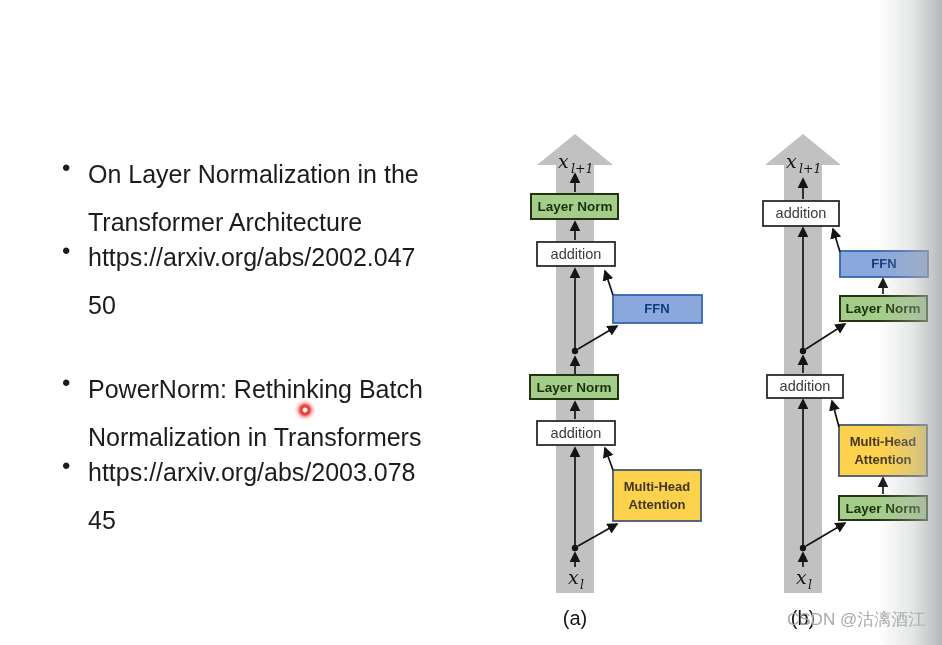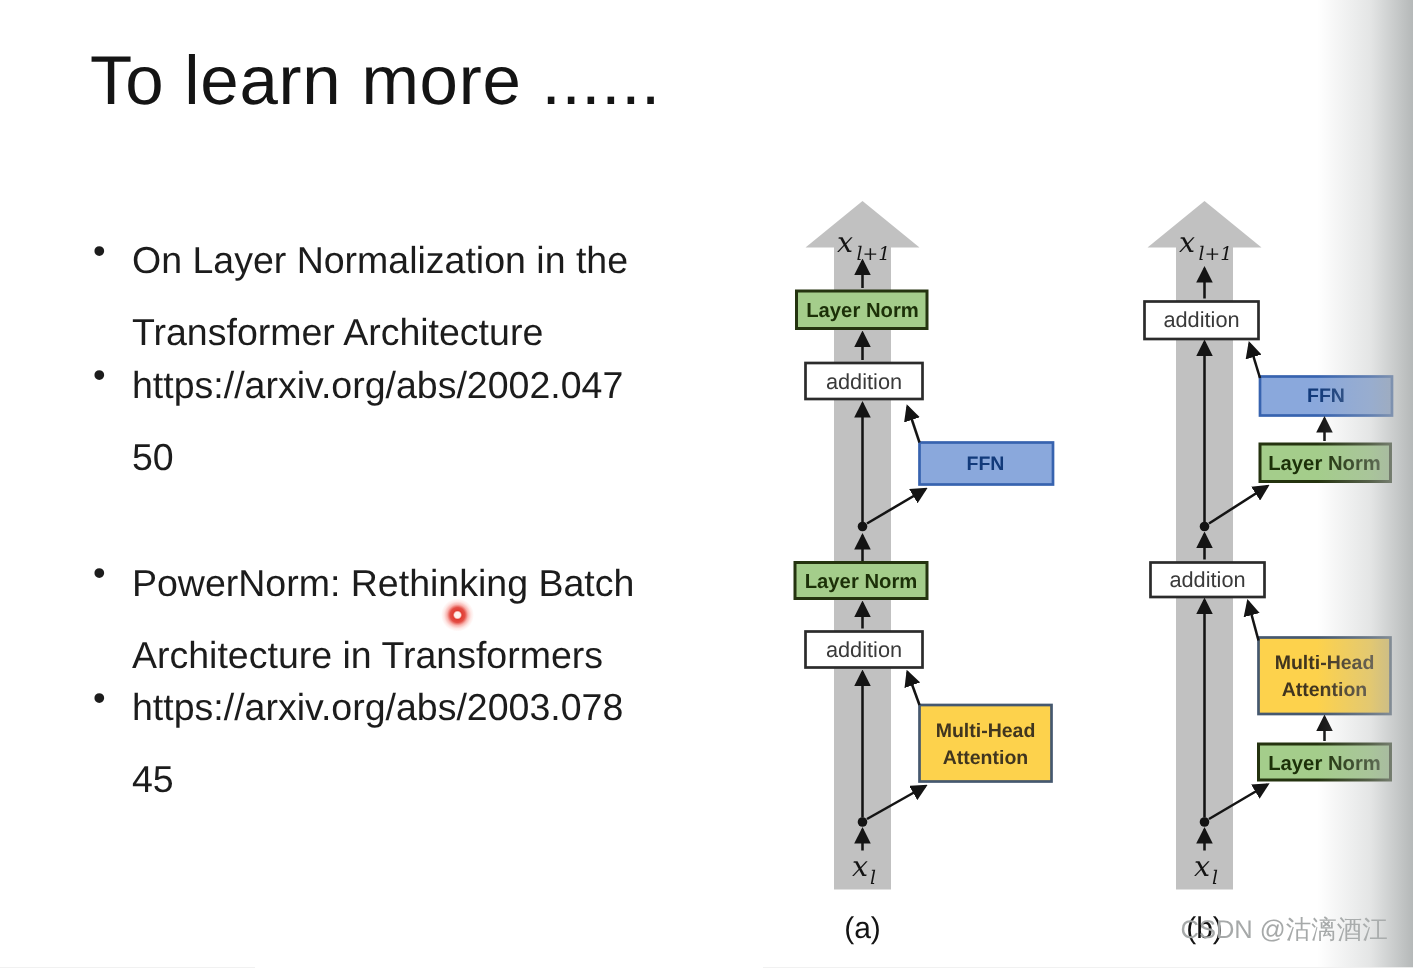--- a/index.html
+++ b/index.html
@@ -70,36 +70,35 @@
     position: absolute; left: 787px; top: 608px;
     font-size: 17px; color: #a6a9a9; white-space: nowrap;
     pointer-events: none;
   }
 </style>
 </head>
 <body>
 
 <div class="slide">
 
-  <h1 class="title">To learn more ......</h1>
 
   <div class="bullet b1">
     <span class="dot">•</span>
     <span class="btext">On Layer Normalization in the
 Transformer Architecture</span>
   </div>
   <div class="bullet b2">
     <span class="dot">•</span>
     <span class="btext">https://arxiv.org/abs/2002.047
 50</span>
   </div>
   <div class="bullet b3">
     <span class="dot">•</span>
     <span class="btext">PowerNorm: Rethinking Batch
-Architecture in Transformers</span>
+Normalization in Transformers</span>
   </div>
   <div class="bullet b4">
     <span class="dot">•</span>
     <span class="btext">https://arxiv.org/abs/2003.078
 45</span>
   </div>
 
   <div class="laser"></div>
 
   <svg class="diagram dg-a" width="200" height="512" viewBox="0 0 200 512">

